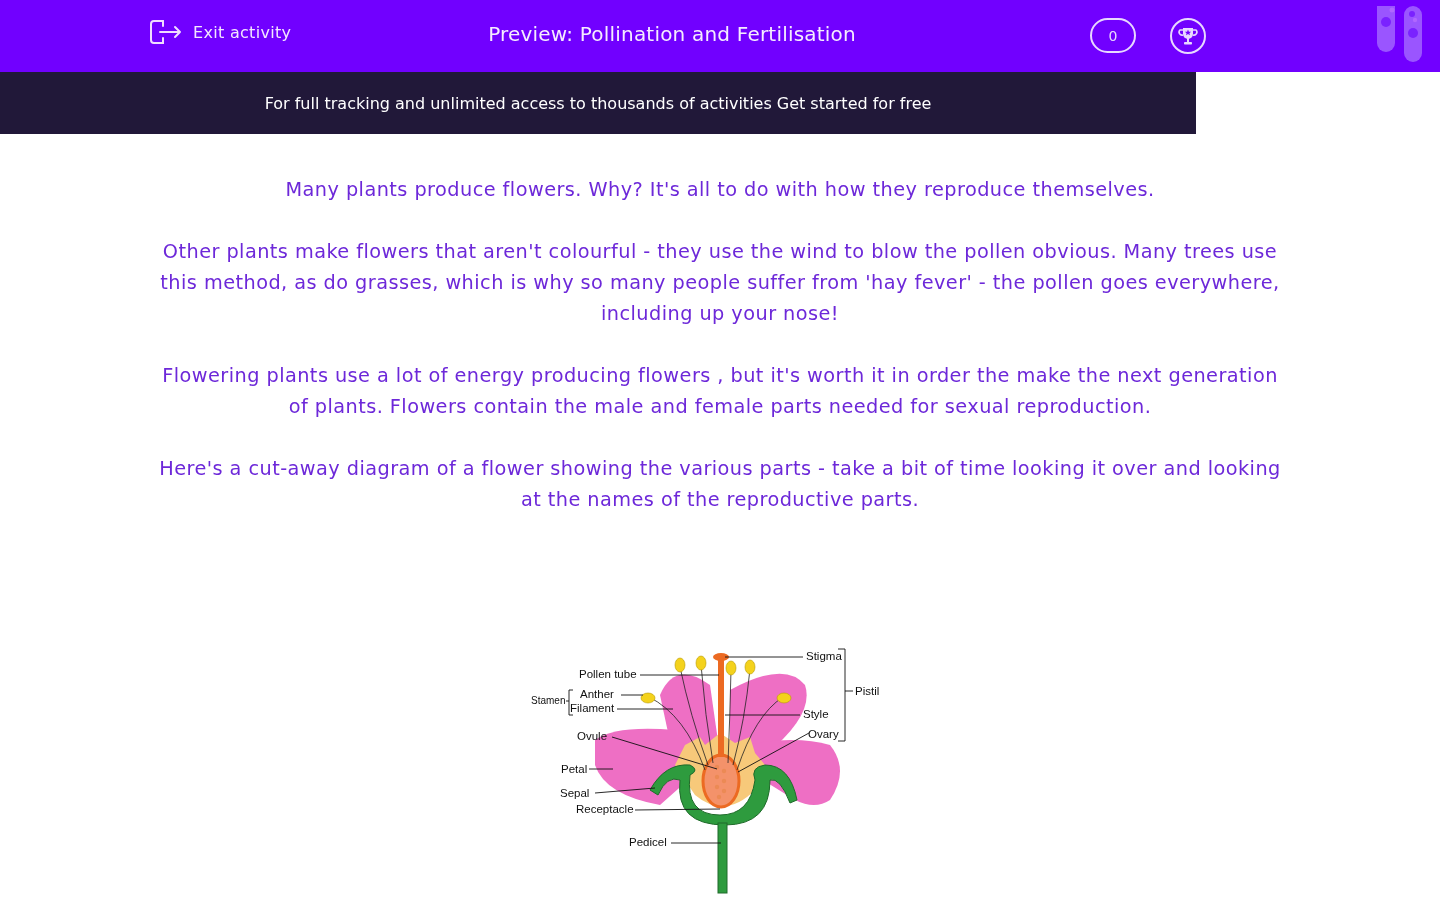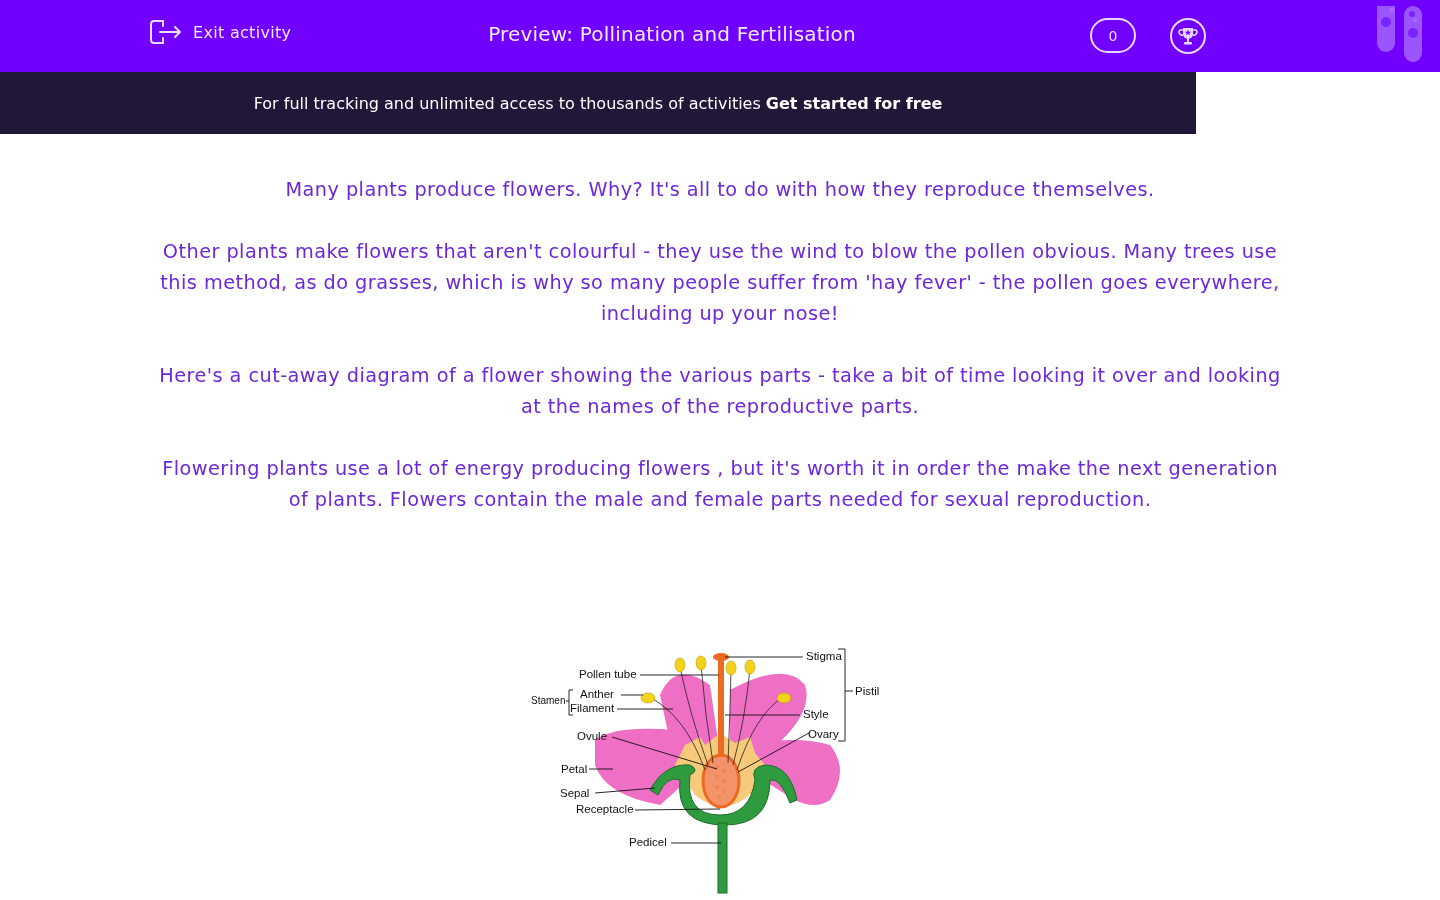--- a/index.html
+++ b/index.html
@@ -30,21 +30,21 @@
     border: 2px solid #e8d8ff; border-radius: 50%;
     display: flex; align-items: center; justify-content: center; cursor: pointer;
   }
   .tubes { position: absolute; left: 1376px; top: 6px; }
 
   .promo {
     position: absolute; left: 0; top: 72px; width: 1196px; height: 62px;
     background: #211839; color: #ffffff; font-size: 16px;
     display: flex; align-items: center; justify-content: center; gap: 5px;
   }
-  .promo .cta { font-weight: bold; cursor: pointer; }
+  .promo .cta { font-weight: normal; cursor: pointer; }
 
   .content {
     position: absolute; left: 150px; top: 174px; width: 1140px;
     text-align: center; font-size: 19.3px; line-height: 31px; letter-spacing: 0.45px;
     color: #6d28d9;
   }
   .content p { margin-bottom: 31px; }
 
   .diagram { position: absolute; left: 525px; top: 645px; width: 370px; height: 255px; }
   .diagram text { font-family: "Liberation Sans", sans-serif; font-size: 11.5px; fill: #111; }
@@ -91,22 +91,22 @@
 </div>
 
 <div class="promo">
   <span>For full tracking and unlimited access to thousands of activities</span>
   <span class="cta">Get started for free</span>
 </div>
 
 <div class="content">
   <p>Many plants produce flowers.  Why?  It's all to do with how they reproduce themselves.</p>
   <p>Other plants make flowers that aren't colourful - they use the wind to blow the pollen obvious.  Many trees use this method, as do grasses, which is why so many people suffer from 'hay fever' - the pollen goes everywhere, including up your nose!</p>
+  <p>Flowering plants use a lot of energy producing flowers , but it's worth it in order the make the next generation of plants. Flowers contain the male and female parts needed for sexual reproduction.</p>
   <p>Here's a cut-away diagram of a flower showing the various parts - take a bit of time looking it over and looking at the names of the reproductive parts.</p>
-  <p>Flowering plants use a lot of energy producing flowers , but it's worth it in order the make the next generation of plants. Flowers contain the male and female parts needed for sexual reproduction.</p>
 </div>
 
 <svg class="diagram" viewBox="0 0 370 255">
 
   <path d="M135 50 Q150 15 185 40 L195 110 L150 120 Z" fill="#ee6fc4"></path>
   <path d="M205 45 Q260 15 280 40 Q290 70 240 110 L205 115 Z" fill="#ee6fc4"></path>
   <path d="M70 95 Q90 80 150 85 L180 120 L135 160 Q80 150 70 120 Z" fill="#ee6fc4"></path>
   <path d="M220 100 Q270 90 305 100 Q325 125 305 155 Q290 165 270 155 L230 130 Z" fill="#ee6fc4"></path>
 
   <path d="M160 100 L175 92 L180 100 L195 88 L210 98 L225 92 L230 108 L240 120 L230 145 Q200 175 170 150 L150 120 Z" fill="#f7c97a"></path>

